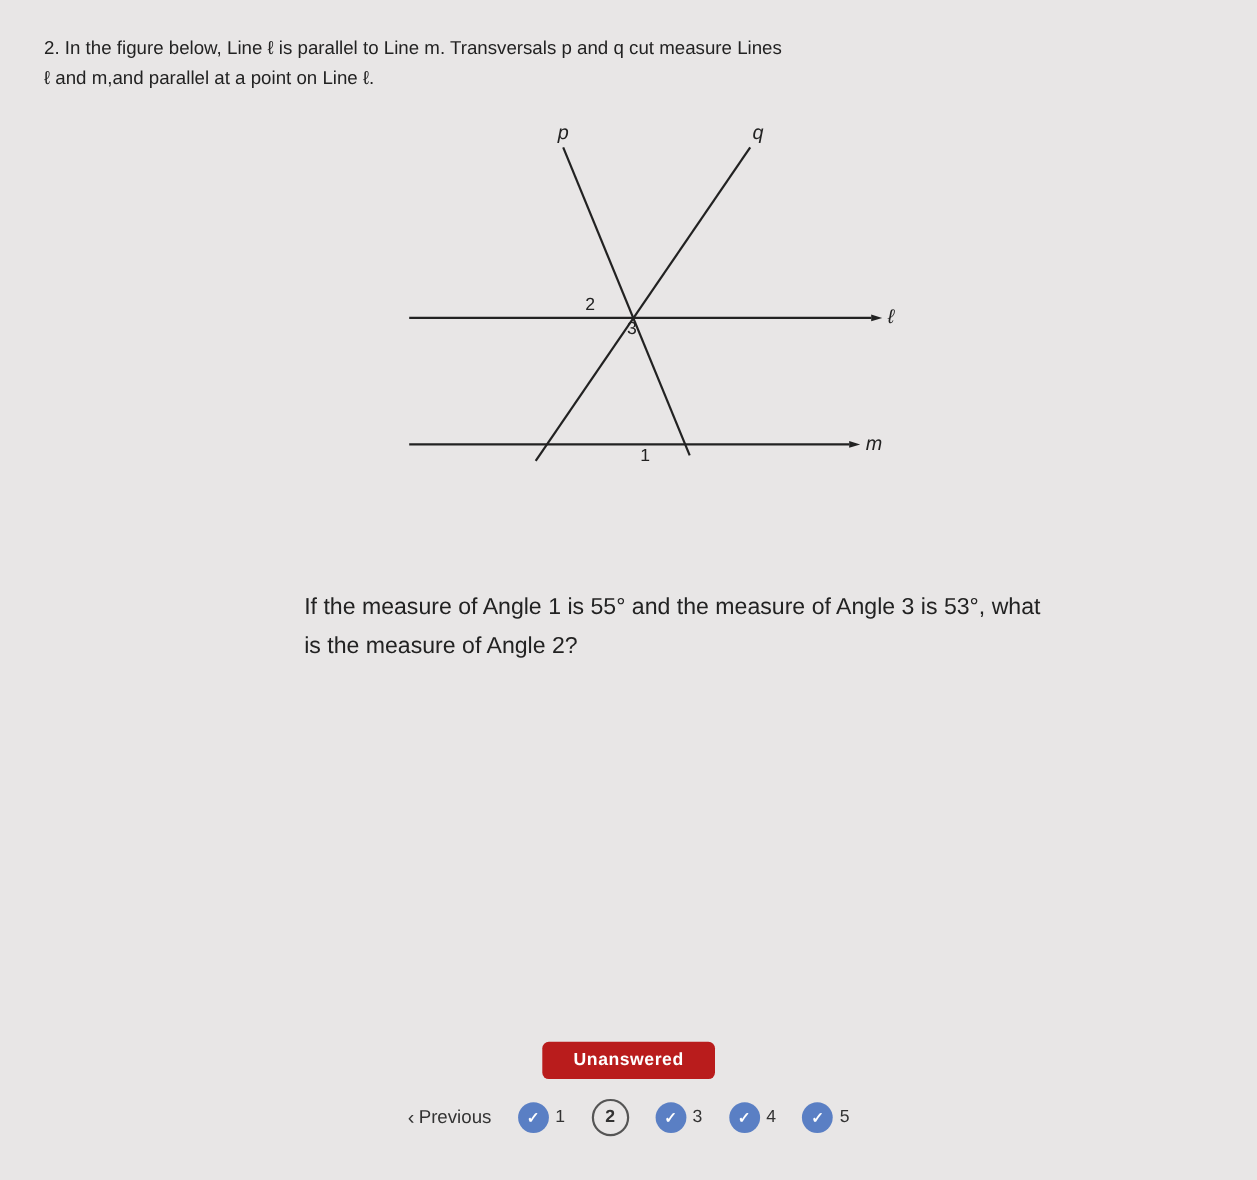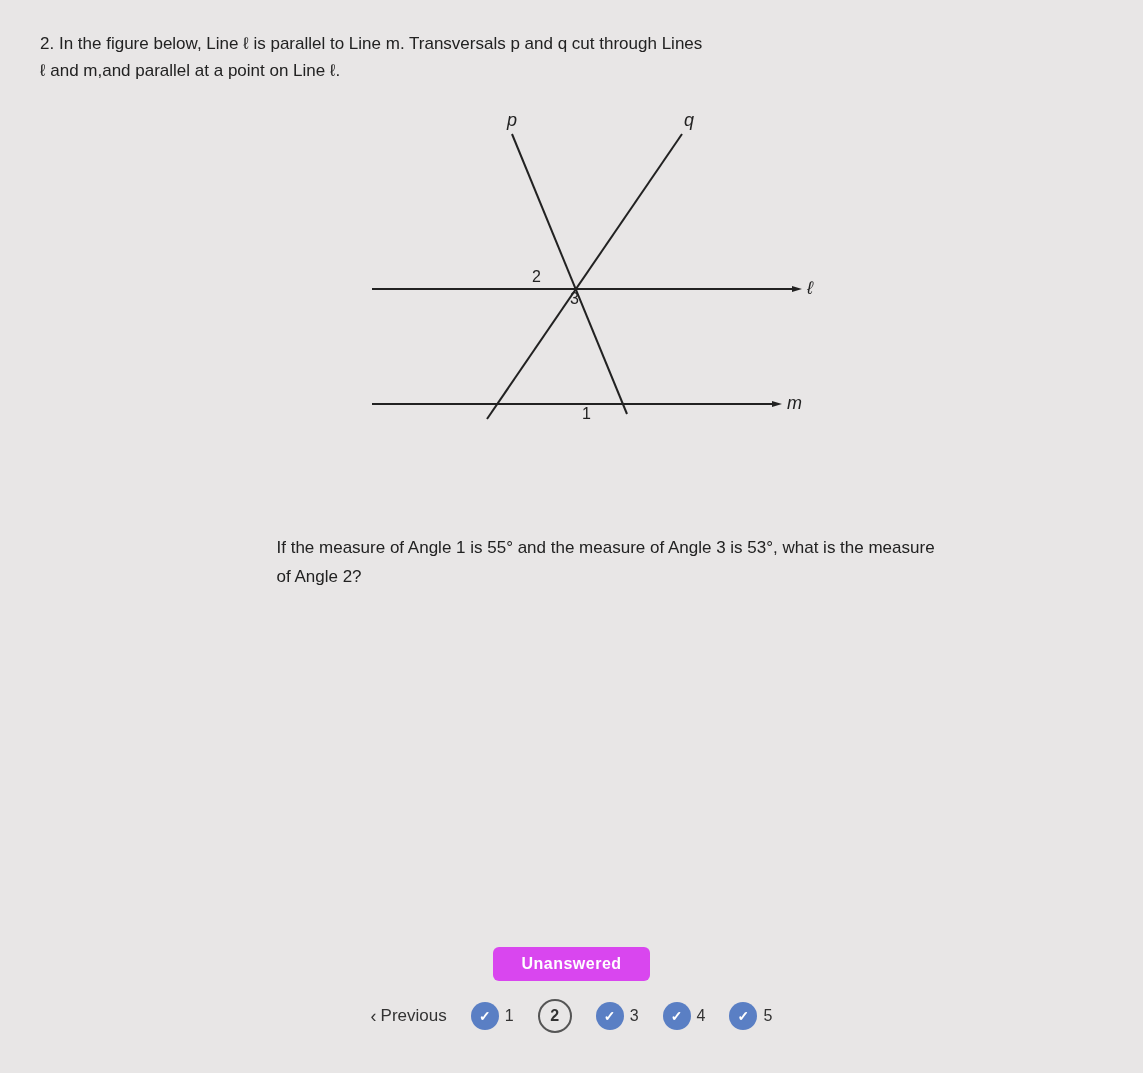--- a/index.html
+++ b/index.html
@@ -34,21 +34,21 @@
       margin: 0 auto 30px auto;
       position: relative;
     }
 
     .figure-area svg {
       width: 100%;
       height: 100%;
     }
 
     .sub-question {
-      font-size: 17px;
+      font-size: 21px;
       color: #222;
       line-height: 1.7;
       max-width: 750px;
       margin: 0 auto 40px auto;
       text-align: left;
       padding-left: 80px;
     }
 
     
     .bottom-area {
@@ -56,21 +56,21 @@
       bottom: 40px;
       left: 0;
       right: 0;
       display: flex;
       flex-direction: column;
       align-items: center;
       gap: 18px;
     }
 
     .unanswered-badge {
-      background: #d946ef;
+      background: #b91c1c;
       color: #fff;
       border-radius: 6px;
       padding: 8px 28px;
       font-size: 16px;
       font-weight: bold;
       letter-spacing: 0.5px;
     }
 
     .nav-bar {
       display: flex;
@@ -130,21 +130,21 @@
       color: #333;
     }
   </style>
 </head>
 <body>
 
 <div class="main-container">
 
   <div class="question-text">
     <span>2.</span>
-    <span>In the figure below, Line ℓ is parallel to Line m. Transversals p and q cut through Lines</span><br>
+    <span>In the figure below, Line ℓ is parallel to Line m. Transversals p and q cut measure Lines</span><br>
     <span>ℓ and m,and parallel at a point on Line ℓ.</span>
   </div>
 
   <div class="figure-area">
     <svg viewBox="0 0 560 400">
 
       <line x1="80" y1="185" x2="500" y2="185" stroke="#222" stroke-width="2"></line>
       <polygon points="500,182 510,185 500,188" fill="#222"></polygon>
 
       <line x1="80" y1="300" x2="480" y2="300" stroke="#222" stroke-width="2"></line>

